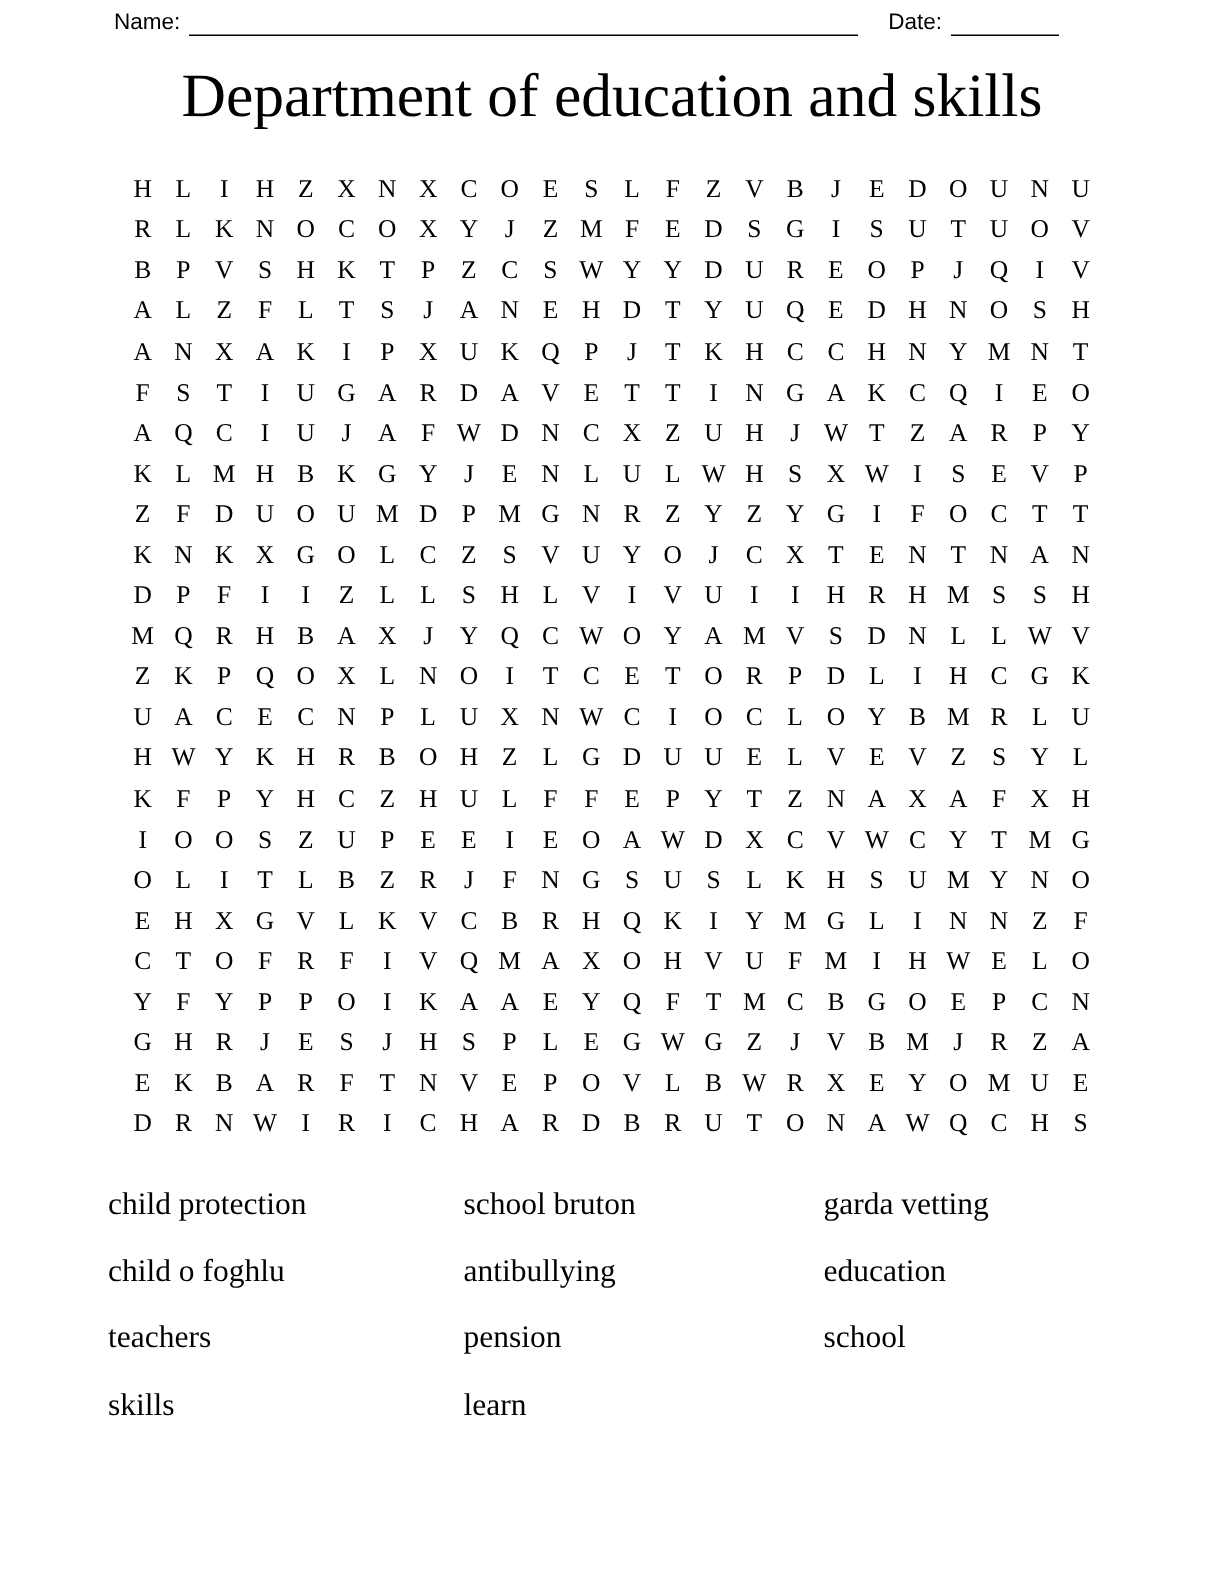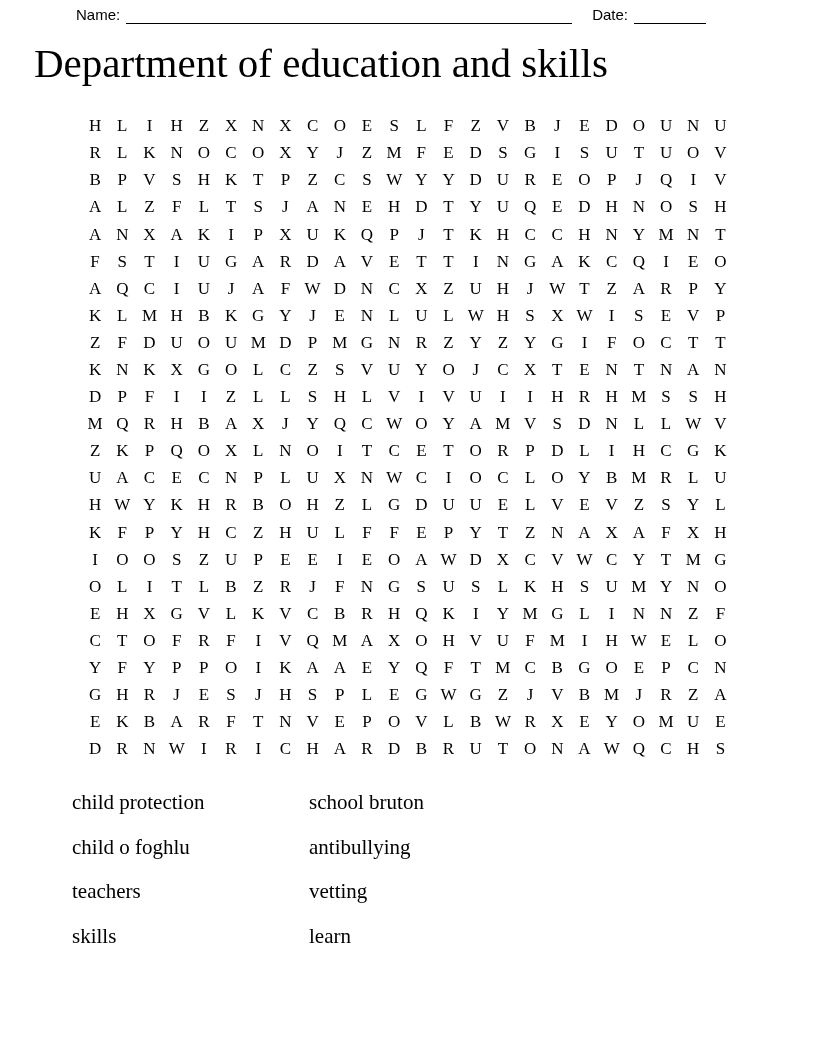--- a/index.html
+++ b/index.html
@@ -35,20 +35,21 @@
     margin-right: 20px;
   }
   .date-line {
     width: 72px;
     margin-left: 6px;
   }
 
   
   .page-title {
     margin-top: 16px;
+    text-align: center;
     font-family: "Liberation Serif", serif;
     font-size: 41px;
     font-weight: normal;
     line-height: 1.15;
     color: #000;
   }
 
   
   .word-grid {
     width: 653px;
@@ -728,18 +729,23 @@
   <div class="word-list">
     <div class="word-col-1">
         <div class="word-item">child protection</div>
         <div class="word-item">child o foghlu</div>
         <div class="word-item">teachers</div>
         <div class="word-item">skills</div>
       </div>
     <div class="word-col-2">
         <div class="word-item">school bruton</div>
         <div class="word-item">antibullying</div>
-        <div class="word-item">vetting</div>
+        <div class="word-item">pension</div>
         <div class="word-item">learn</div>
       </div>
+    <div class="word-col-3">
+        <div class="word-item">garda vetting</div>
+        <div class="word-item">education</div>
+        <div class="word-item">school</div>
+      </div>
   </div>
 
 </div>
 
 </body></html>

